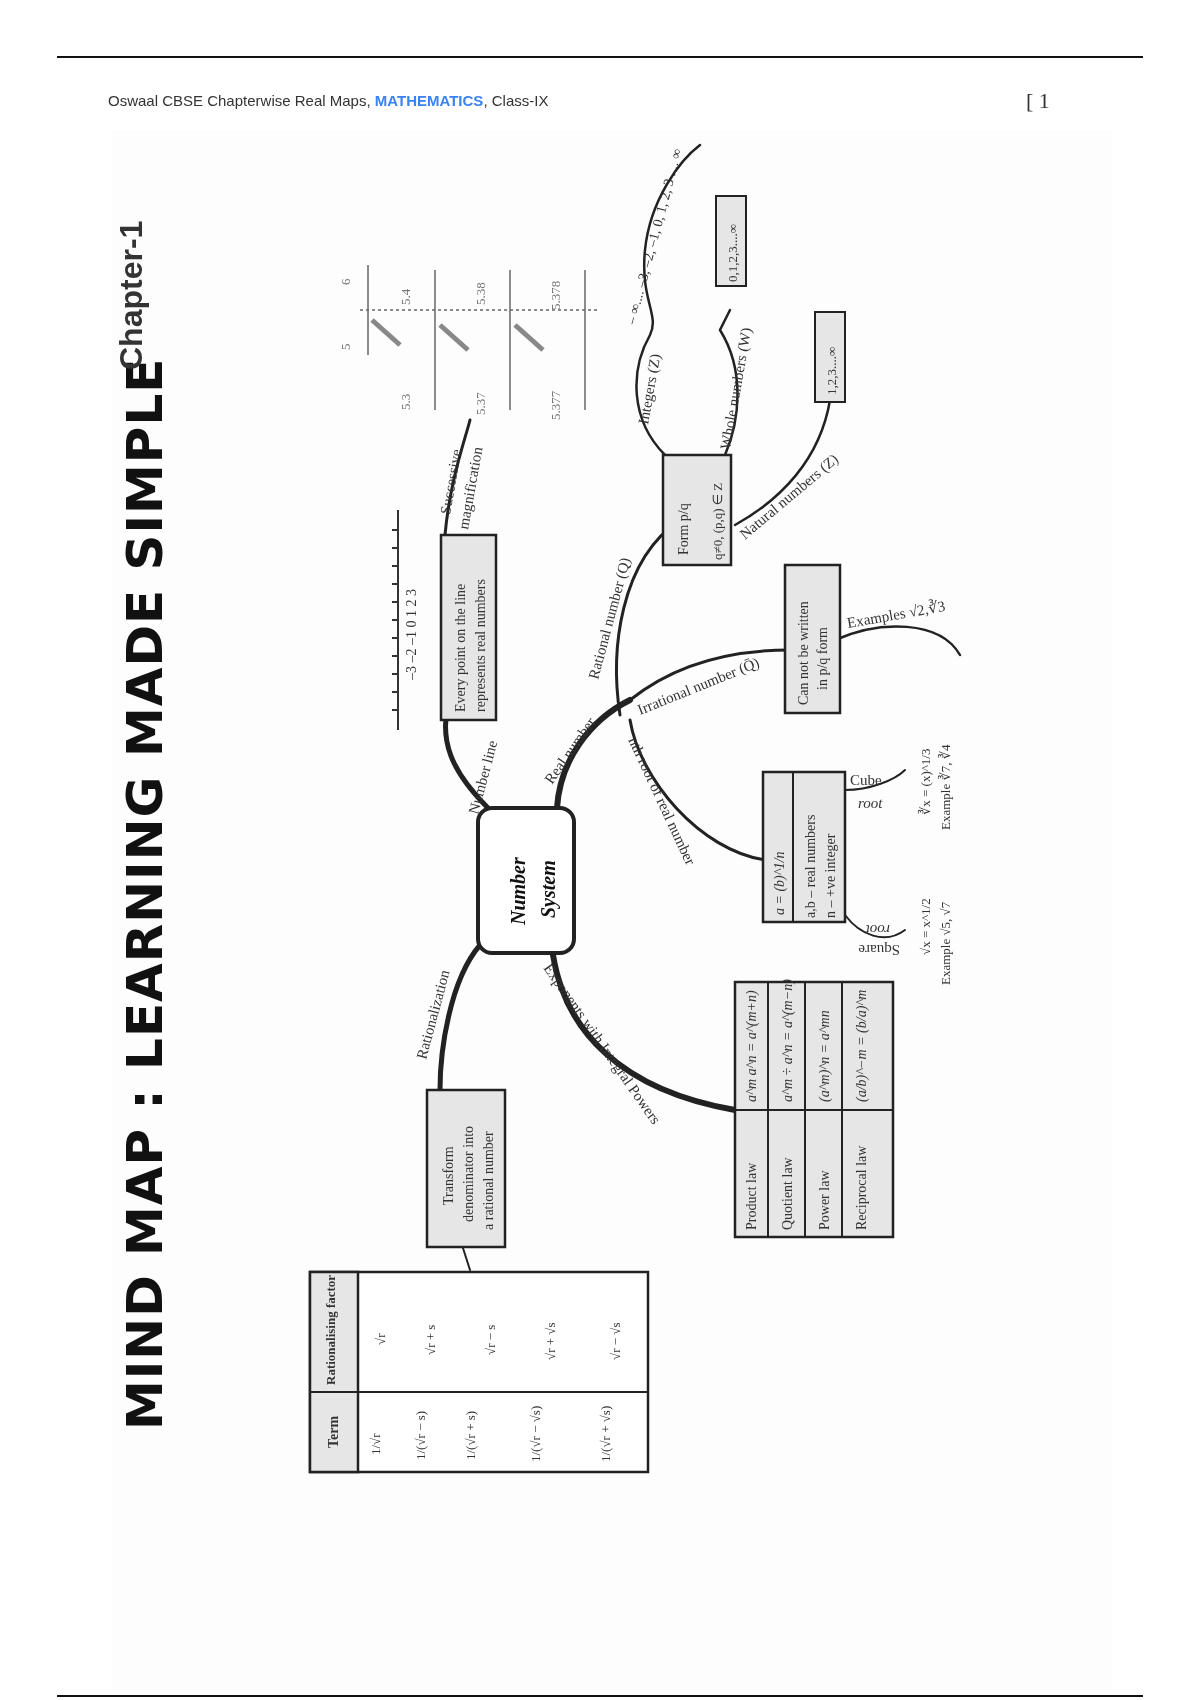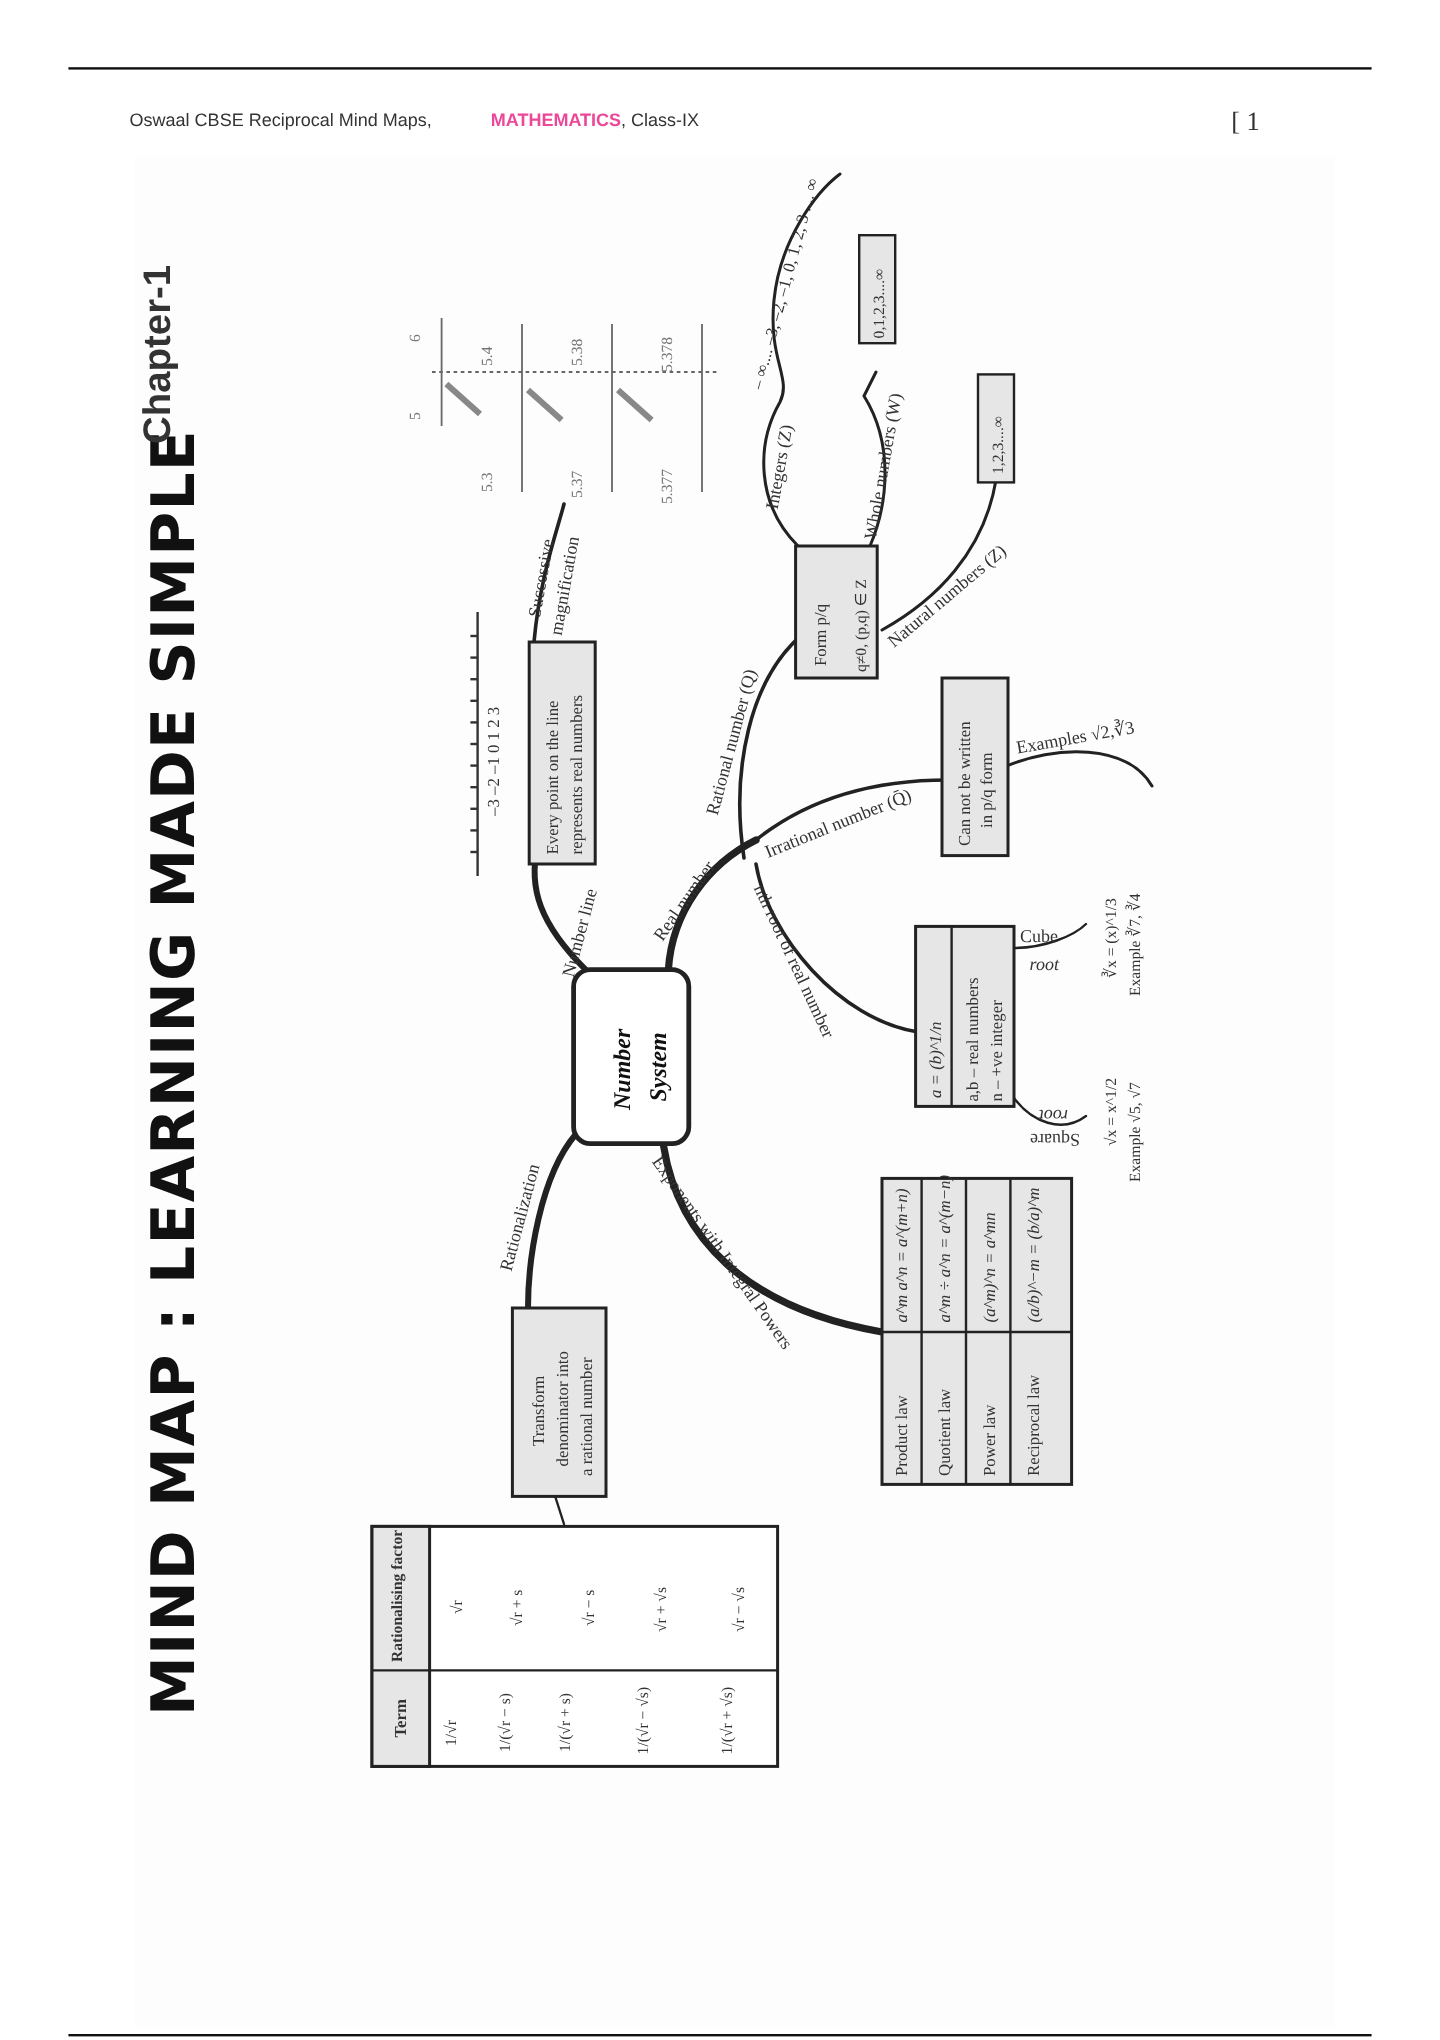--- a/index.html
+++ b/index.html
@@ -1,34 +1,34 @@
 <!DOCTYPE html>
 <html><head>
 <meta charset="utf-8">
 <style>
   html,body{margin:0;padding:0;background:#ffffff;}
   body{width:1200px;height:1700px;position:relative;overflow:hidden;font-family:"Liberation Sans",sans-serif;color:#222;}
   .rule{position:absolute;left:57px;width:1086px;height:2px;background:#111;}
   .header-text{position:absolute;left:108px;top:92px;font-size:15px;color:#333;font-family:"Liberation Sans",sans-serif;}
-  .header-text b{color:#ec4899;margin-left:45px;}
+  .header-text b{color:#3b82f6;}
   .page-num{position:absolute;left:1026px;top:88px;font-size:22px;color:#333;font-family:"Liberation Serif",serif;}
   .content-bg{position:absolute;left:112px;top:130px;width:1000px;height:1560px;background:#fdfdfd;}
   svg{position:absolute;left:0;top:0;}
   .serif{font-family:"Liberation Serif",serif;}
   .title-big{font-family:"DejaVu Sans",sans-serif;font-weight:bold;}
 </style>
 </head>
 <body>
 
 <div class="rule" style="top:56px;"></div>
 <div class="rule" style="top:1695px;"></div>
 <div class="content-bg"></div>
 
 <div class="header-text">
-  <span>Oswaal CBSE Reciprocal Mind Maps, </span><b>MATHEMATICS</b><span>, Class-IX</span>
+  <span>Oswaal CBSE Chapterwise Real Maps, </span><b>MATHEMATICS</b><span>, Class-IX</span>
 </div>
 <div class="page-num">[ 1</div>
 
 <svg width="1200" height="1700" viewBox="0 0 1200 1700">
 
   <text class="title-big" transform="translate(162,1430) rotate(-90)" font-size="50" fill="#111" letter-spacing="1">MIND MAP : LEARNING MADE SIMPLE</text>
   <text transform="translate(142,370) rotate(-90)" font-size="32" fill="#333" font-family="Liberation Sans, sans-serif" font-weight="bold">Chapter-1</text>
 
   <g fill="none" stroke="#222" stroke-linecap="round">
 

